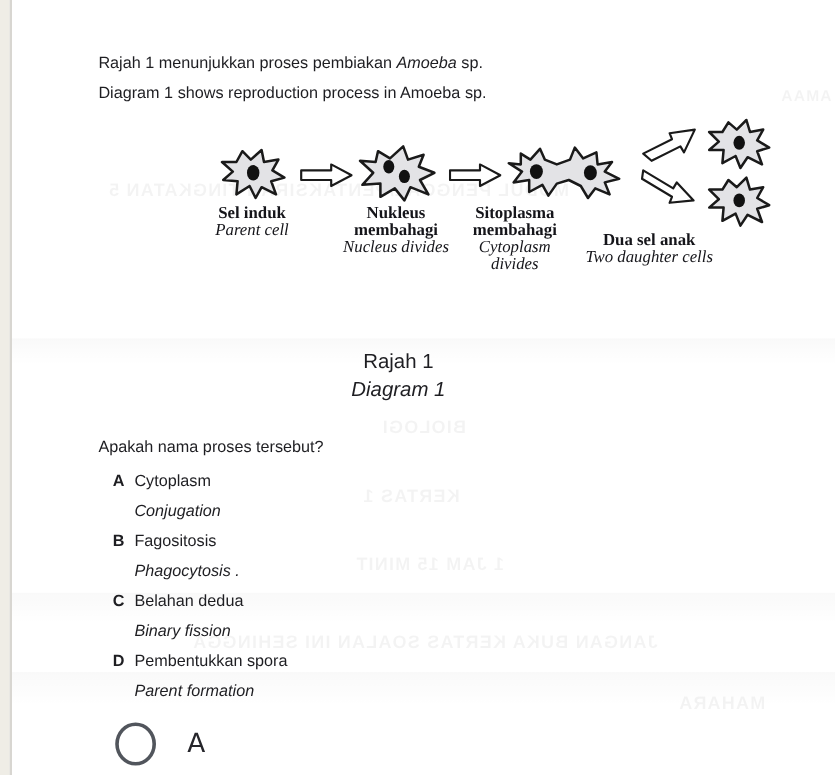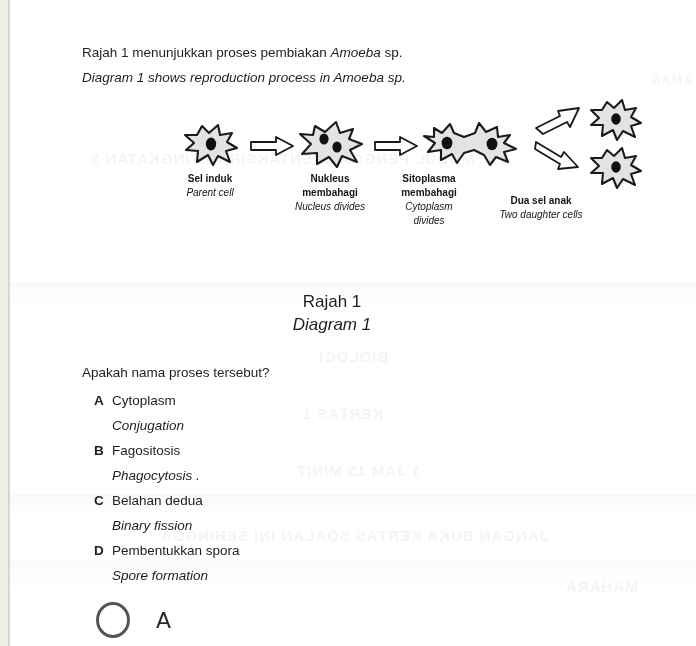--- a/index.html
+++ b/index.html
@@ -46,38 +46,39 @@
   #content{
     position:absolute;
     left:82px;top:40px;right:18px;
   }
   .stem{
     font-size:13.5px;
     line-height:25px;
     white-space:nowrap;
   }
   .stem .it{font-style:italic;}
-  .stem-en{font-style:italic;}
+  .stem-en{}
 
   
   #diagram{
     position:relative;
     height:190px;
     margin-top:8px;
   }
   .cellwrap{position:absolute;}
   .lbl{
     position:absolute;
     text-align:center;
-    font-size:10px;
+    font-size:14px;
     line-height:14px;
     font-weight:600;
     color:#15151a;
     white-space:nowrap;
     transform:translateX(-50%);
+    font-family:Liberation Serif, serif;
   }
   .lbl .en{font-style:italic;font-weight:500;display:block;}
   .lbl .ms{display:block;}
   .caption{
     text-align:center;
     font-size:17px;
     line-height:23px;
     margin-top:2px;
   }
   .caption .en{font-style:italic;}
@@ -277,21 +278,21 @@
         <div class="opt-key"></div>
         <div class="opt-body opt-en">Binary fission</div>
       </div>
 
       <div class="opt">
         <div class="opt-key">D</div>
         <div class="opt-body">Pembentukkan spora</div>
       </div>
       <div class="opt">
         <div class="opt-key"></div>
-        <div class="opt-body opt-en">Spore formation</div>
+        <div class="opt-body opt-en">Parent formation</div>
       </div>
 
     </div>
   </div>
 
   <div id="answer-row">
     <div class="radio"></div>
     <div class="radio-label">A</div>
   </div>
 

